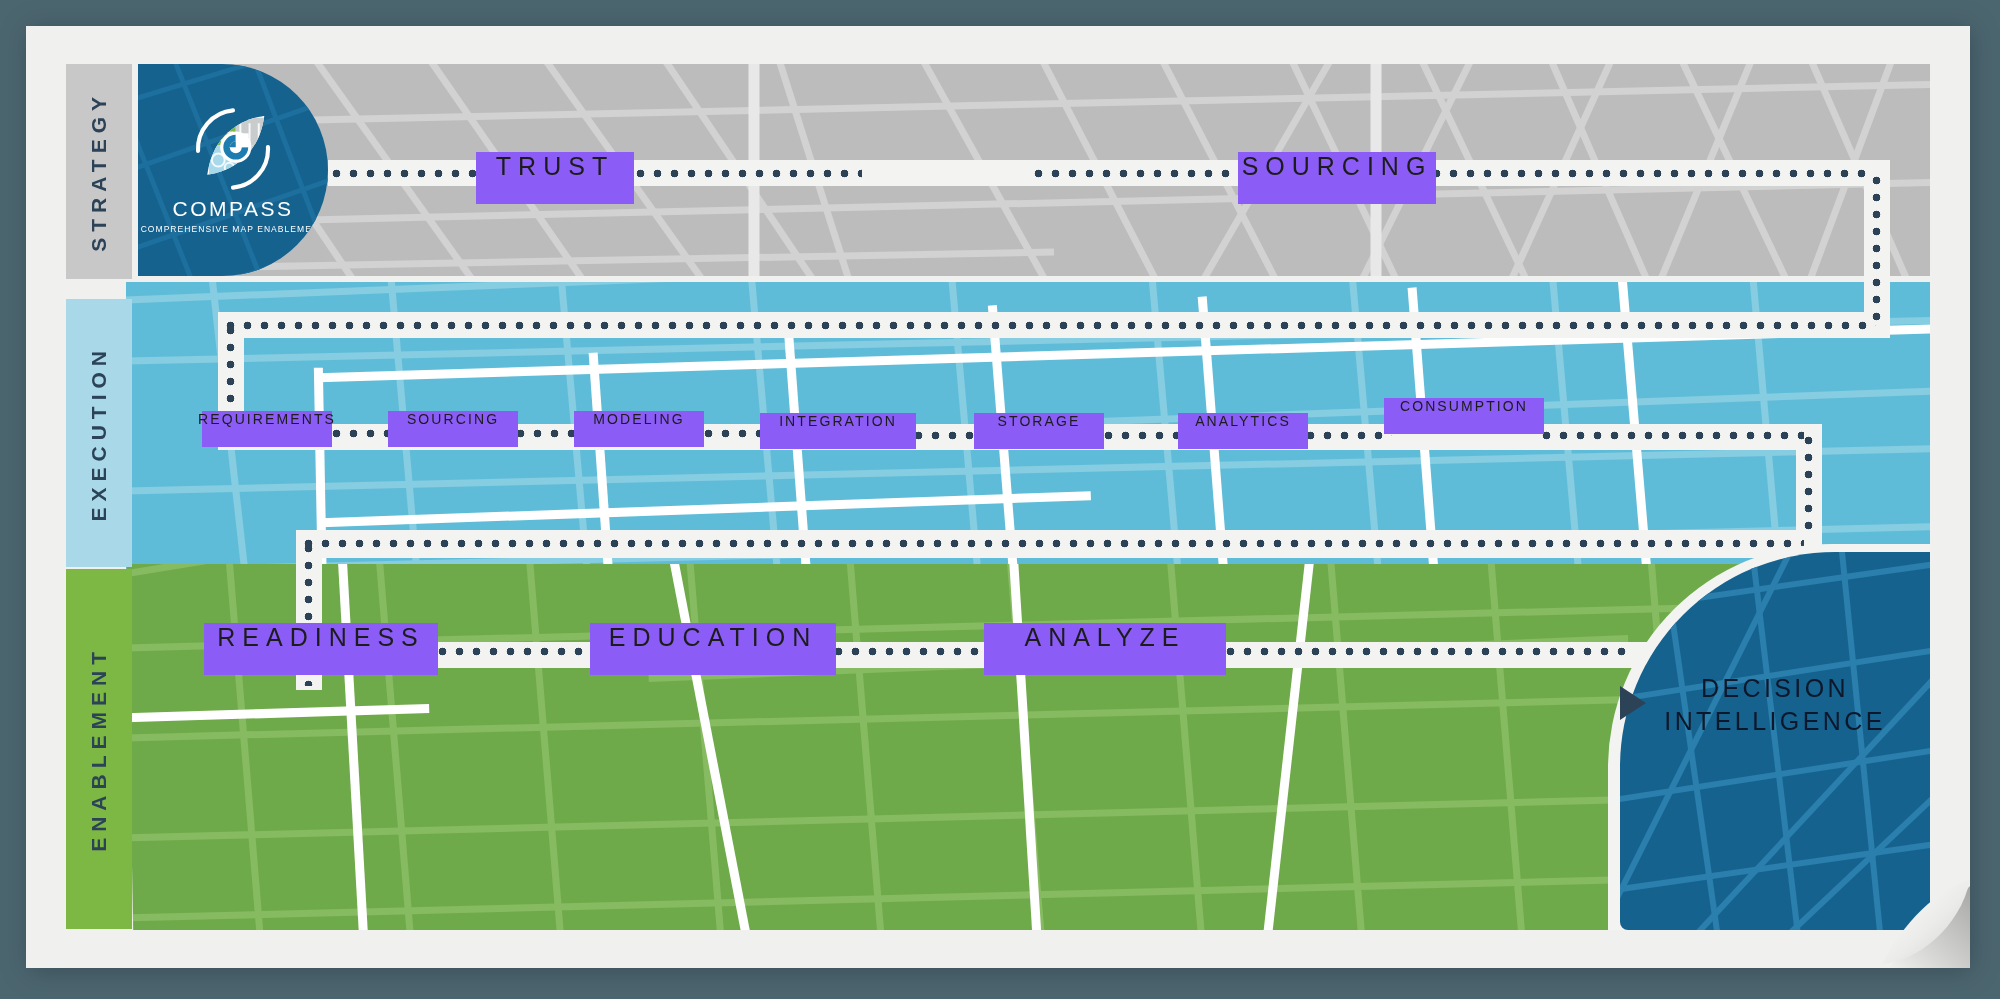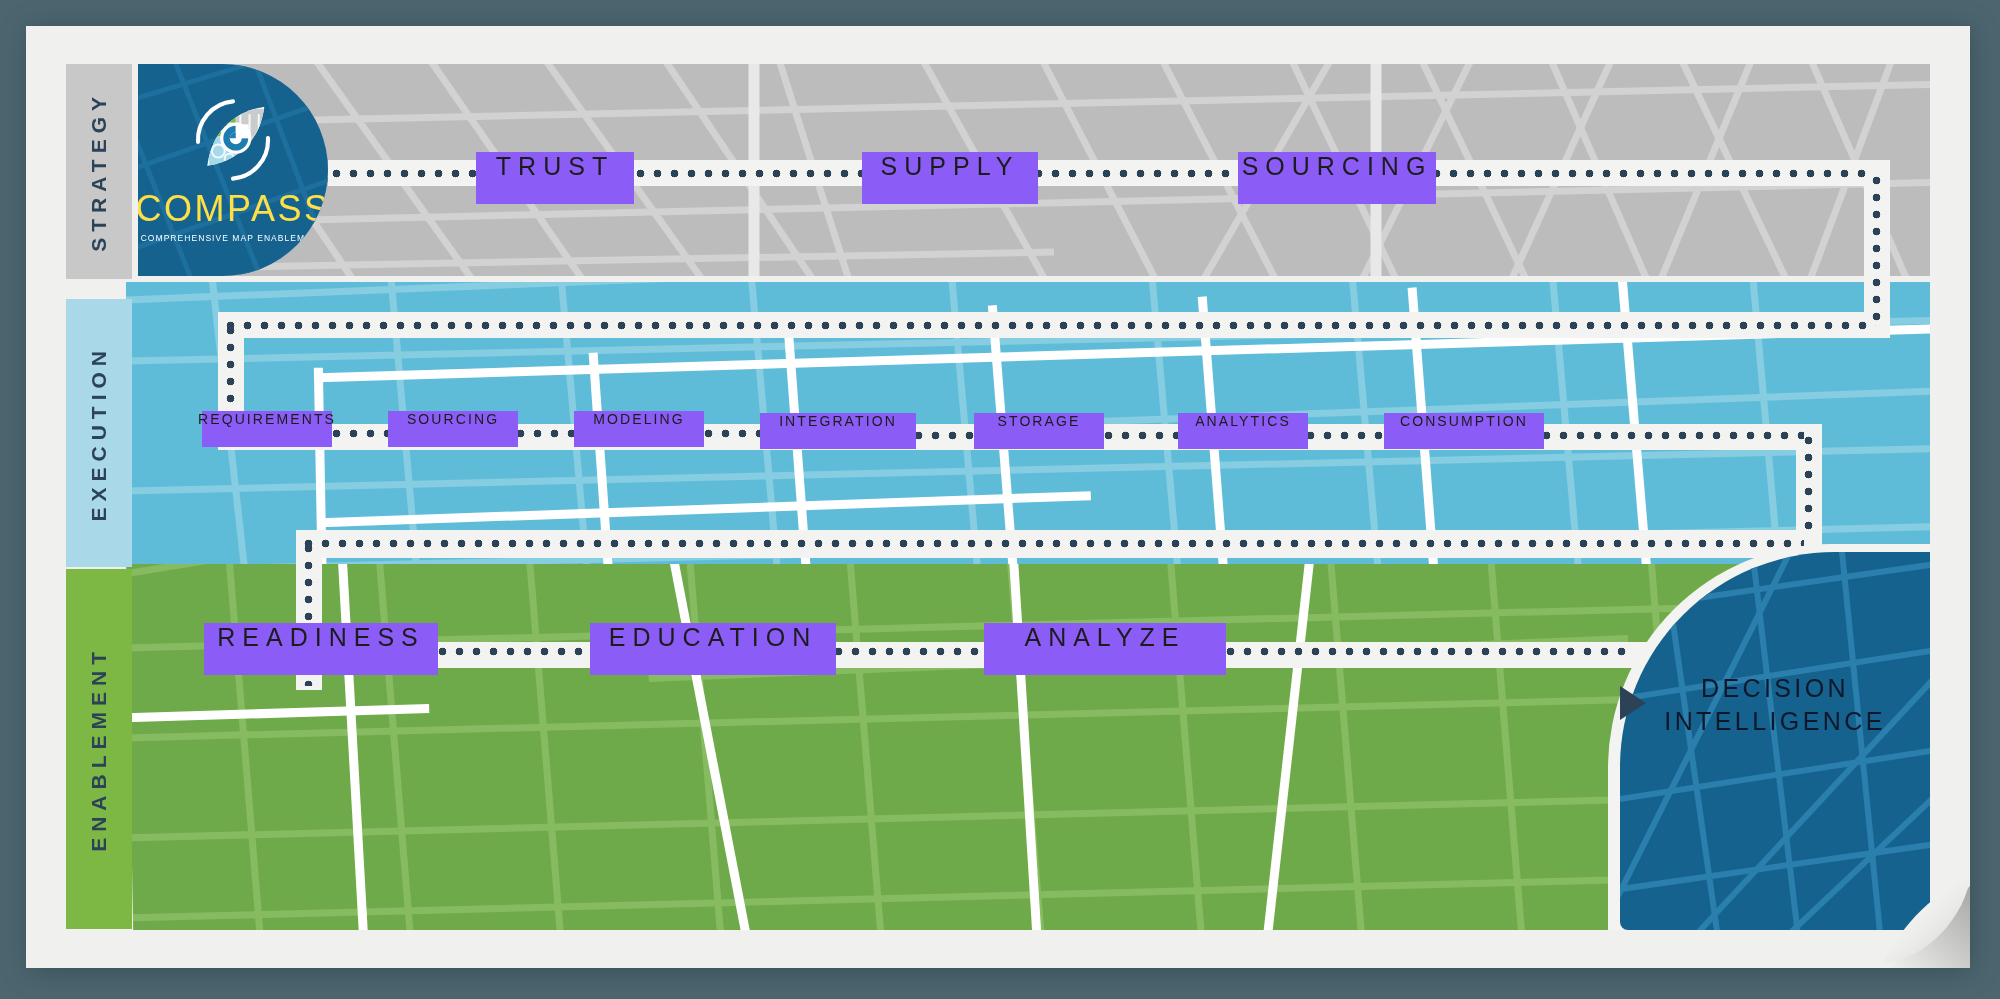--- a/index.html
+++ b/index.html
@@ -102,22 +102,22 @@
   }
   #logo-panel .roads-logo { position: absolute; inset: 0; }
   #logo-inner {
     position: absolute; inset: 0;
     display: flex; flex-direction: column;
     align-items: center; justify-content: center;
     padding-bottom: 4px;
   }
   #logo-mark { width: 92px; height: 92px; margin-bottom: 2px; }
   #logo-word {
-    font-size: 36px; letter-spacing: 2.5px;
-    color: #fde047; font-weight: 400;
+    font-size: 21px; letter-spacing: 2.5px;
+    color: #ffffff; font-weight: 400;
     font-family: "Liberation Sans", sans-serif;
   }
   #logo-tag {
     font-size: 8.5px; letter-spacing: 1.05px;
     color: #ffffff; margin-top: 3px; white-space: nowrap;
   }
 
   
   .node {
     position: absolute;
@@ -405,23 +405,20 @@
     <div class="dots-h" style="left:238px; top:475px; width:1500px;"></div>
     <div class="dots-v" style="left:238px; top:480px; height:142px;"></div>
 
     <div class="dots-h" style="left:372px; top:583px; width:180px;"></div>
     <div class="dots-h" style="left:768px; top:583px; width:180px;"></div>
     <div class="dots-h" style="left:1160px; top:583px; width:400px;"></div>
 
     <div class="node lg" style="left:410px; top:88px; width:158px;">
       <span>TRUST</span>
     </div>
-    <div class="node lg" style="left:796px; top:88px; width:176px;">
-      <span>SUPPLY</span>
-    </div>
     <div class="node lg" style="left:1172px; top:88px; width:198px;">
       <span>SOURCING</span>
     </div>
 
     <div class="node sm" style="left:136px; top:347px; width:130px;">
       <span>REQUIREMENTS</span>
     </div>
     <div class="node sm" style="left:322px; top:347px; width:130px;">
       <span>SOURCING</span>
     </div>
@@ -430,21 +427,21 @@
     </div>
     <div class="node sm" style="left:694px; top:349px; width:156px;">
       <span>INTEGRATION</span>
     </div>
     <div class="node sm" style="left:908px; top:349px; width:130px;">
       <span>STORAGE</span>
     </div>
     <div class="node sm" style="left:1112px; top:349px; width:130px;">
       <span>ANALYTICS</span>
     </div>
-    <div class="node sm" style="left:1318px; top:349px; width:160px;">
+    <div class="node sm" style="left:1318px; top:334px; width:160px;">
       <span>CONSUMPTION</span>
     </div>
 
     <div class="node lg" style="left:138px; top:559px; width:234px;">
       <span>READINESS</span>
     </div>
     <div class="node lg" style="left:524px; top:559px; width:246px;">
       <span>EDUCATION</span>
     </div>
     <div class="node lg" style="left:918px; top:559px; width:242px;">

